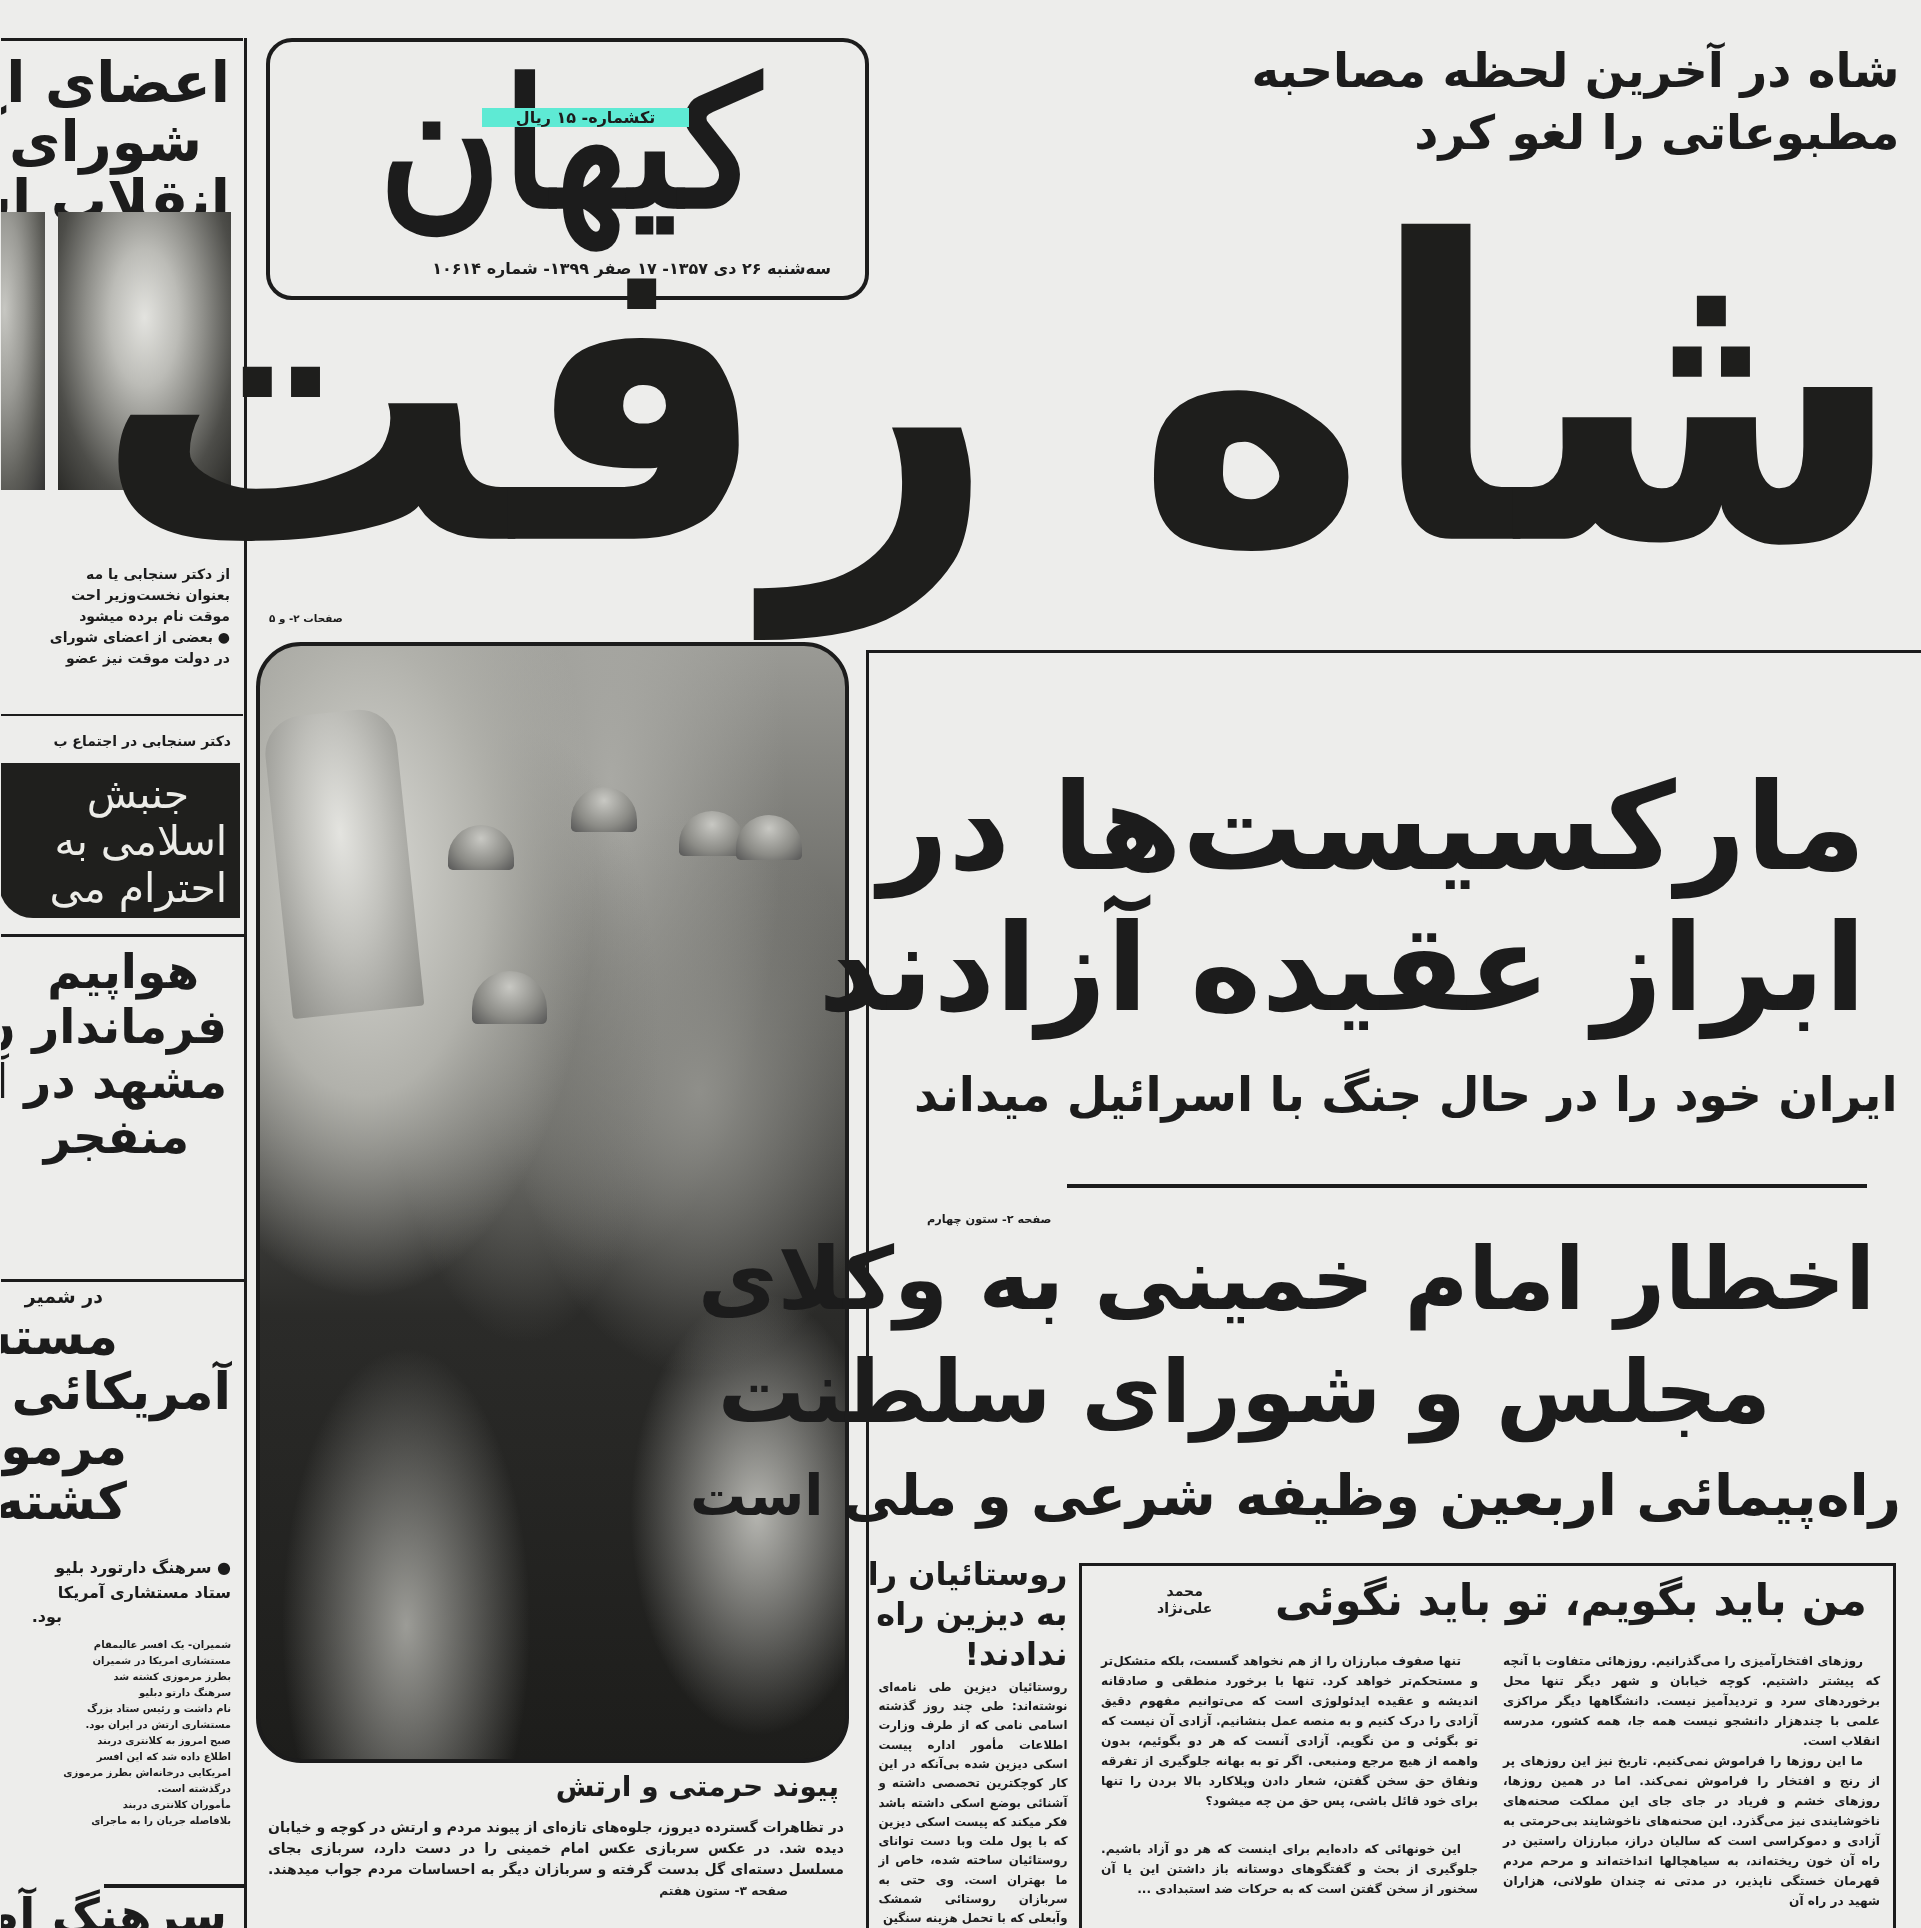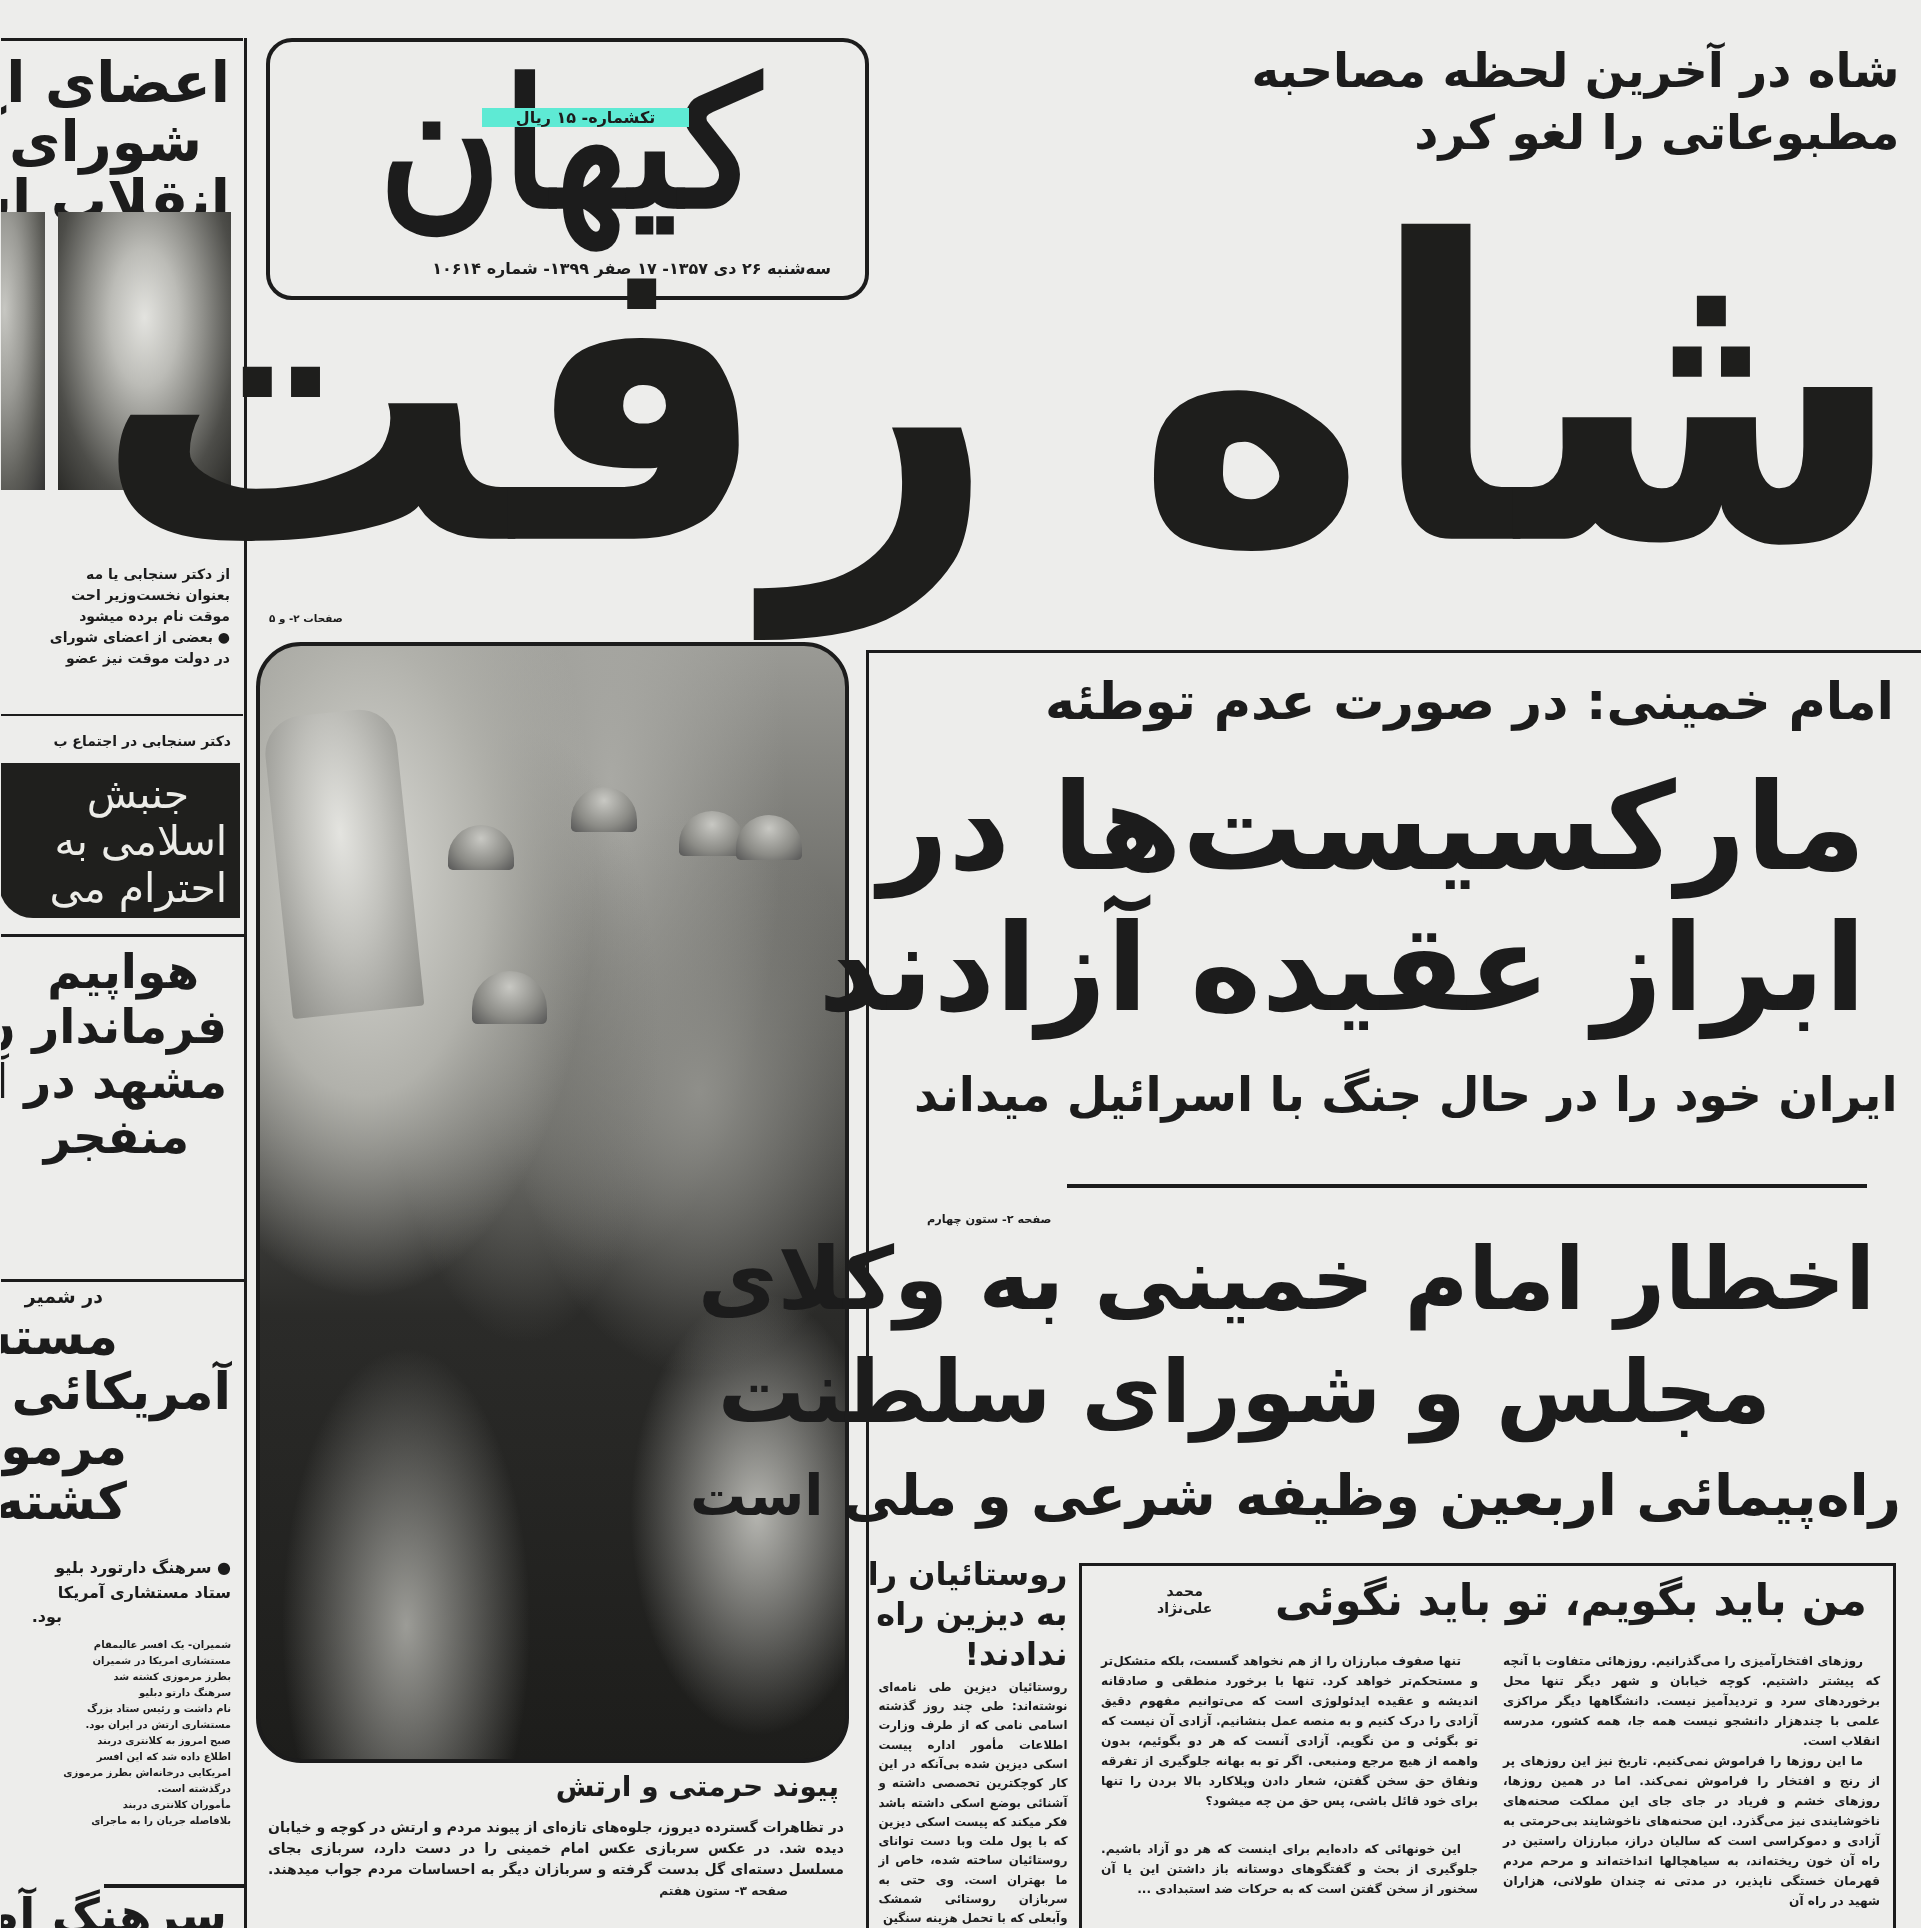--- a/index.html
+++ b/index.html
@@ -288,21 +288,20 @@
   <div class="abs helmet" style="left:476px; top:169px;"></div>
   <div class="abs helmet" style="left:212px; top:325px; width:75px; height:53px;"></div>
 </div>
 <div id="caption-title" class="abs">پیوند حرمتی و ارتش</div>
 <div id="caption-body" class="abs">
   <span>در تظاهرات گسترده دیروز، جلوه‌های تازه‌ای از پیوند مردم و ارتش در کوچه و خیابان دیده شد. در عکس سربازی عکس امام خمینی را در دست دارد، سربازی بجای مسلسل دسته‌ای گل بدست گرفته و سربازان دیگر به احساسات مردم جواب میدهند.</span>
   <span id="caption-ref" style="margin-right:56px;">صفحه ۳- ستون هفتم</span>
 </div>
 
 <div id="right-box" class="abs">
-  <div id="sub-kicker" class="abs">امام خمینی: در صورت عدم توطئه</div>
   <div id="main-head" class="abs">
     <span>مارکسیست‌ها در</span>
     <span>ابراز عقیده آزادند</span>
   </div>
   <div id="deck" class="abs">ایران خود را در حال جنگ با اسرائیل میداند</div>
   <div id="deck-ref" class="abs">صفحه ۲- ستون چهارم</div>
   <div id="deck-rule" class="abs"></div>
   <div id="second-head" class="abs">
     <span>اخطار امام خمینی به وکلای</span>
     <span style="margin-right:104px;">مجلس و شورای سلطنت</span>

